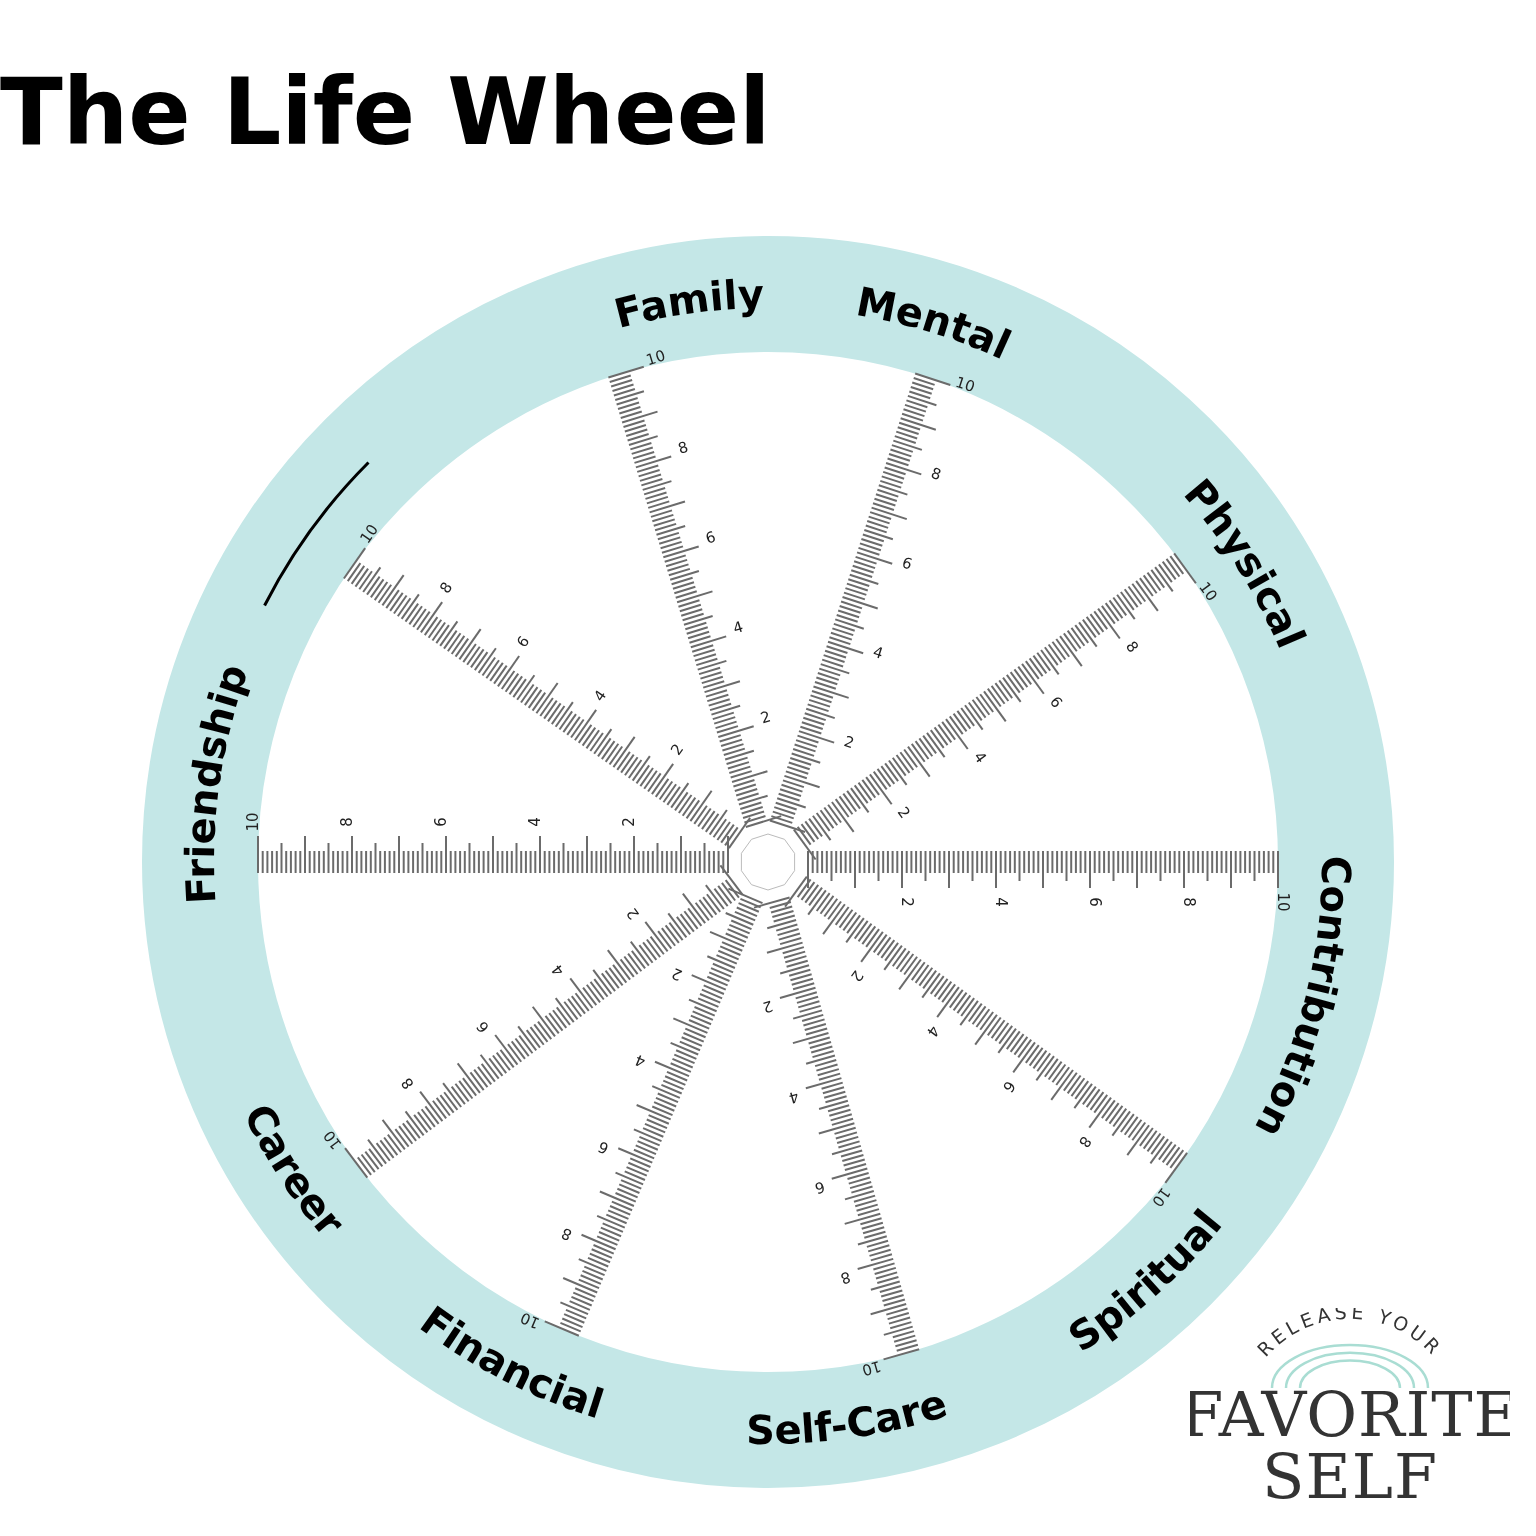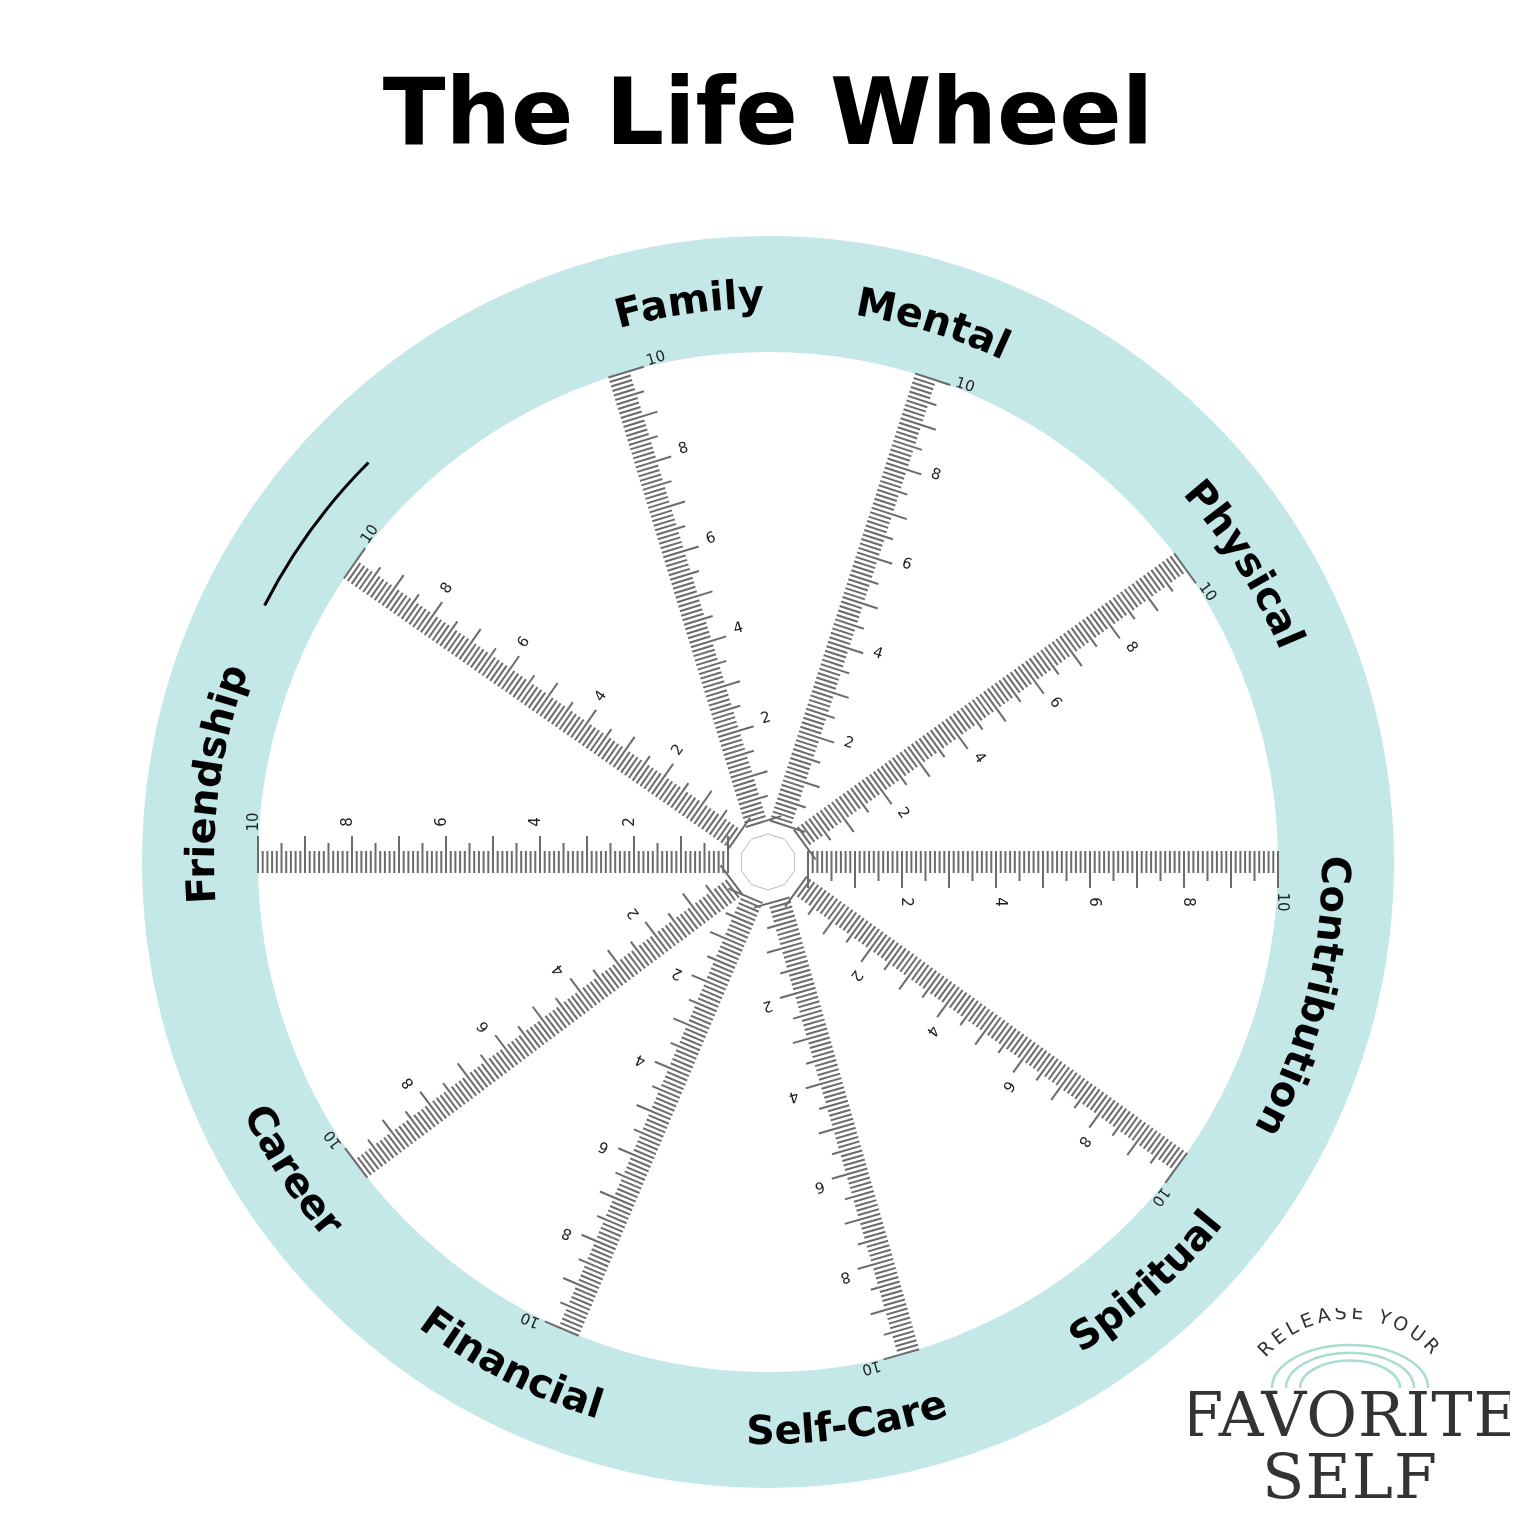--- a/index.html
+++ b/index.html
@@ -1,18 +1,18 @@
 <!DOCTYPE html>
 <html><head>
 <meta charset="utf-8">
 <style>
   html, body { margin: 0; padding: 0; background: #ffffff; }
   body { width: 1536px; height: 1536px; position: relative; overflow: hidden; font-family: "DejaVu Sans", sans-serif; }
   #title {
-    position: absolute; left: 0; top: 62px; width: 1536px; text-align: center;
+    position: absolute; left: 0; top: 62px; width: 1536px; 
     font-family: "DejaVu Sans", sans-serif; font-weight: bold; font-size: 92px;
     color: #000; letter-spacing: 0px; line-height: 1.1;
   }
   #wheel { position: absolute; left: 0; top: 0; }
   .seg-label { font-family: "DejaVu Sans", sans-serif; font-weight: bold; font-size: 40px; fill: #000; }
   .tick-label { font-family: "DejaVu Sans", sans-serif; font-size: 15px; fill: #222; }
   #logo { position: absolute; left: 1190px; top: 1308px; width: 320px; height: 200px; }
   .logo-top { font-family: "DejaVu Sans", sans-serif; font-size: 19px; letter-spacing: 4px; fill: #333; }
   .logo-big { font-family: "DejaVu Serif", serif; font-size: 62px; fill: #333; letter-spacing: 1px; }
 </style>

